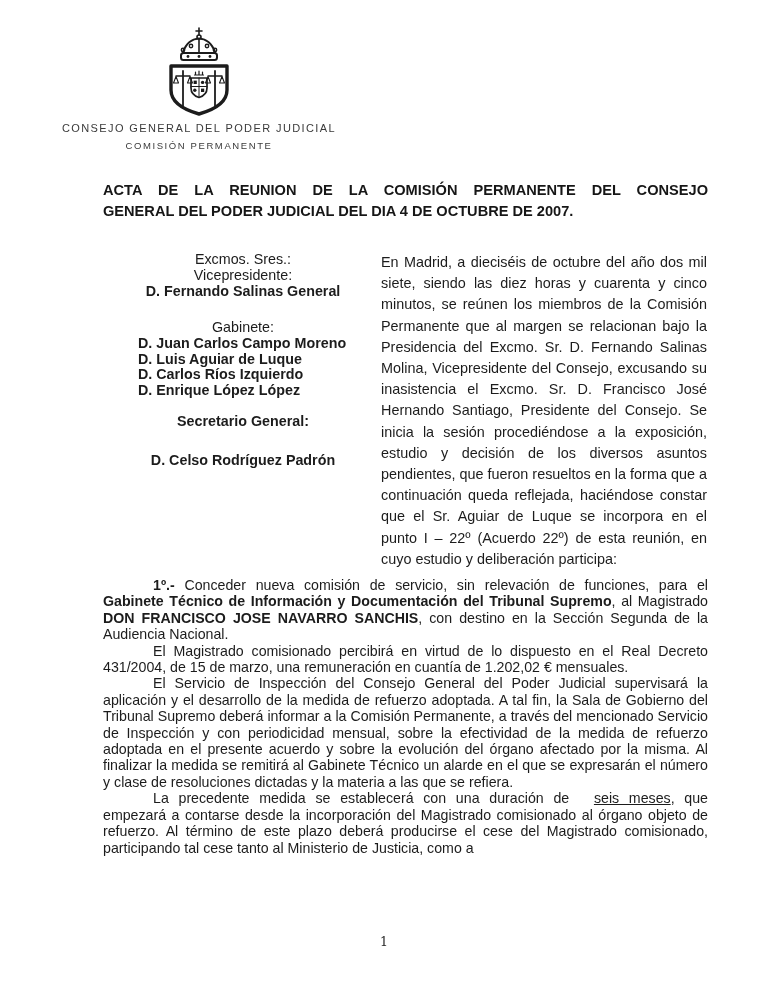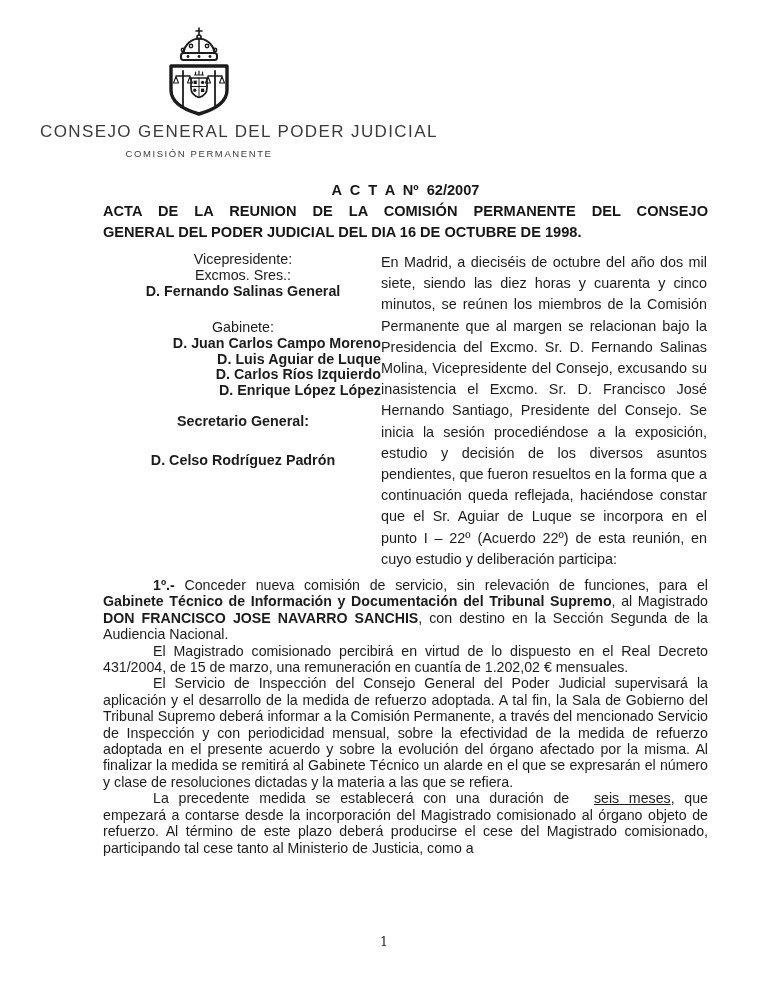--- a/index.html
+++ b/index.html
@@ -16,21 +16,21 @@
   
   .letterhead {
     position: absolute;
     left: 40px;
     top: 26px;
     width: 318px;
     text-align: center;
     color: #3a3a3a;
   }
   .emblem { display: block; margin: 0 auto 4px auto; }
-  .org-name { font-size: 17px; letter-spacing: 1.4px; white-space: nowrap; }
+  .org-name { font-size: 11px; letter-spacing: 1.4px; white-space: nowrap; }
   .org-division { font-size: 9.5px; letter-spacing: 1.6px; margin-top: 6px; }
 
   
   .title-block {
     position: absolute;
     left: 103px;
     top: 180px;
     width: 605px;
     font-weight: bold;
     font-size: 14.6px;
@@ -52,21 +52,21 @@
   }
   .attendees {
     width: 276px;
     font-size: 14.3px;
     line-height: 15.9px;
     text-align: center;
   }
   .gap-lg { margin-top: 20px; }
   .gap-md { margin-top: 15px; font-weight: bold; }
   .gap-md2 { margin-top: 23px; }
-  .vocales-list { text-align: right; padding-left: 33px; }
+  .vocales-list { text-align: left; padding-left: 33px; }
   .bold { font-weight: bold; }
   .intro-col {
     width: 326px;
     text-align: justify;
     font-size: 14.4px;
     line-height: 21.2px;
   }
   .intro-col p { margin: 0; }
 
   
@@ -136,29 +136,28 @@
       <rect x="36.6" y="54.6" width="3.2" height="3.4" fill="#1c1c1c"></rect>
       <circle cx="45.6" cy="56.4" r="1.7" fill="#1c1c1c"></circle>
       <circle cx="37.8" cy="64.2" r="1.7" fill="#1c1c1c"></circle>
       <rect x="44" y="62.6" width="3.2" height="3.4" fill="#1c1c1c"></rect>
     </svg>
     <div class="org-name">CONSEJO GENERAL DEL PODER JUDICIAL</div>
     <div class="org-division">COMISIÓN PERMANENTE</div>
   </div>
 
   <div class="title-block">
-    <div class="title-acta">A C T A Nº 62/2007</div>
     <div class="title-just">ACTA DE LA REUNION DE LA COMISIÓN PERMANENTE DEL CONSEJO</div>
-    <div class="title-left">GENERAL DEL PODER JUDICIAL DEL DIA 16 DE OCTUBRE DE 1998.</div>
+    <div class="title-left">GENERAL DEL PODER JUDICIAL DEL DIA 4 DE OCTUBRE DE 2007.</div>
   </div>
 
   <div class="columns">
     <div class="attendees">
+      <div>Excmos. Sres.:</div>
       <div>Vicepresidente:</div>
-      <div>Excmos. Sres.:</div>
       <div class="bold">D. Fernando Salinas General</div>
       <div class="gap-lg">Gabinete:</div>
       <div class="vocales-list bold">
           <div>D. Juan Carlos Campo Moreno</div>
           <div>D. Luis Aguiar de Luque</div>
           <div>D. Carlos Ríos Izquierdo</div>
           <div>D. Enrique López López</div>
         </div>
       <div class="gap-md">Secretario General:</div>
       <div class="gap-md2 bold">D. Celso Rodríguez Padrón</div>

